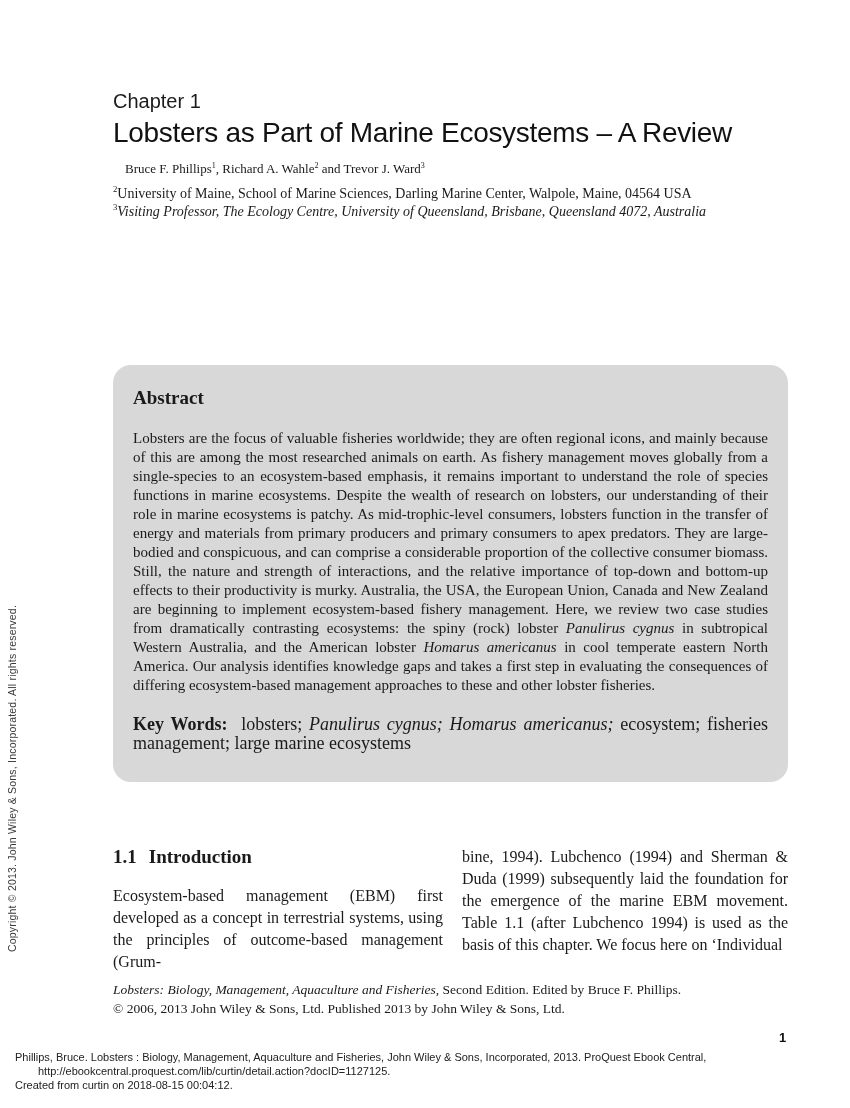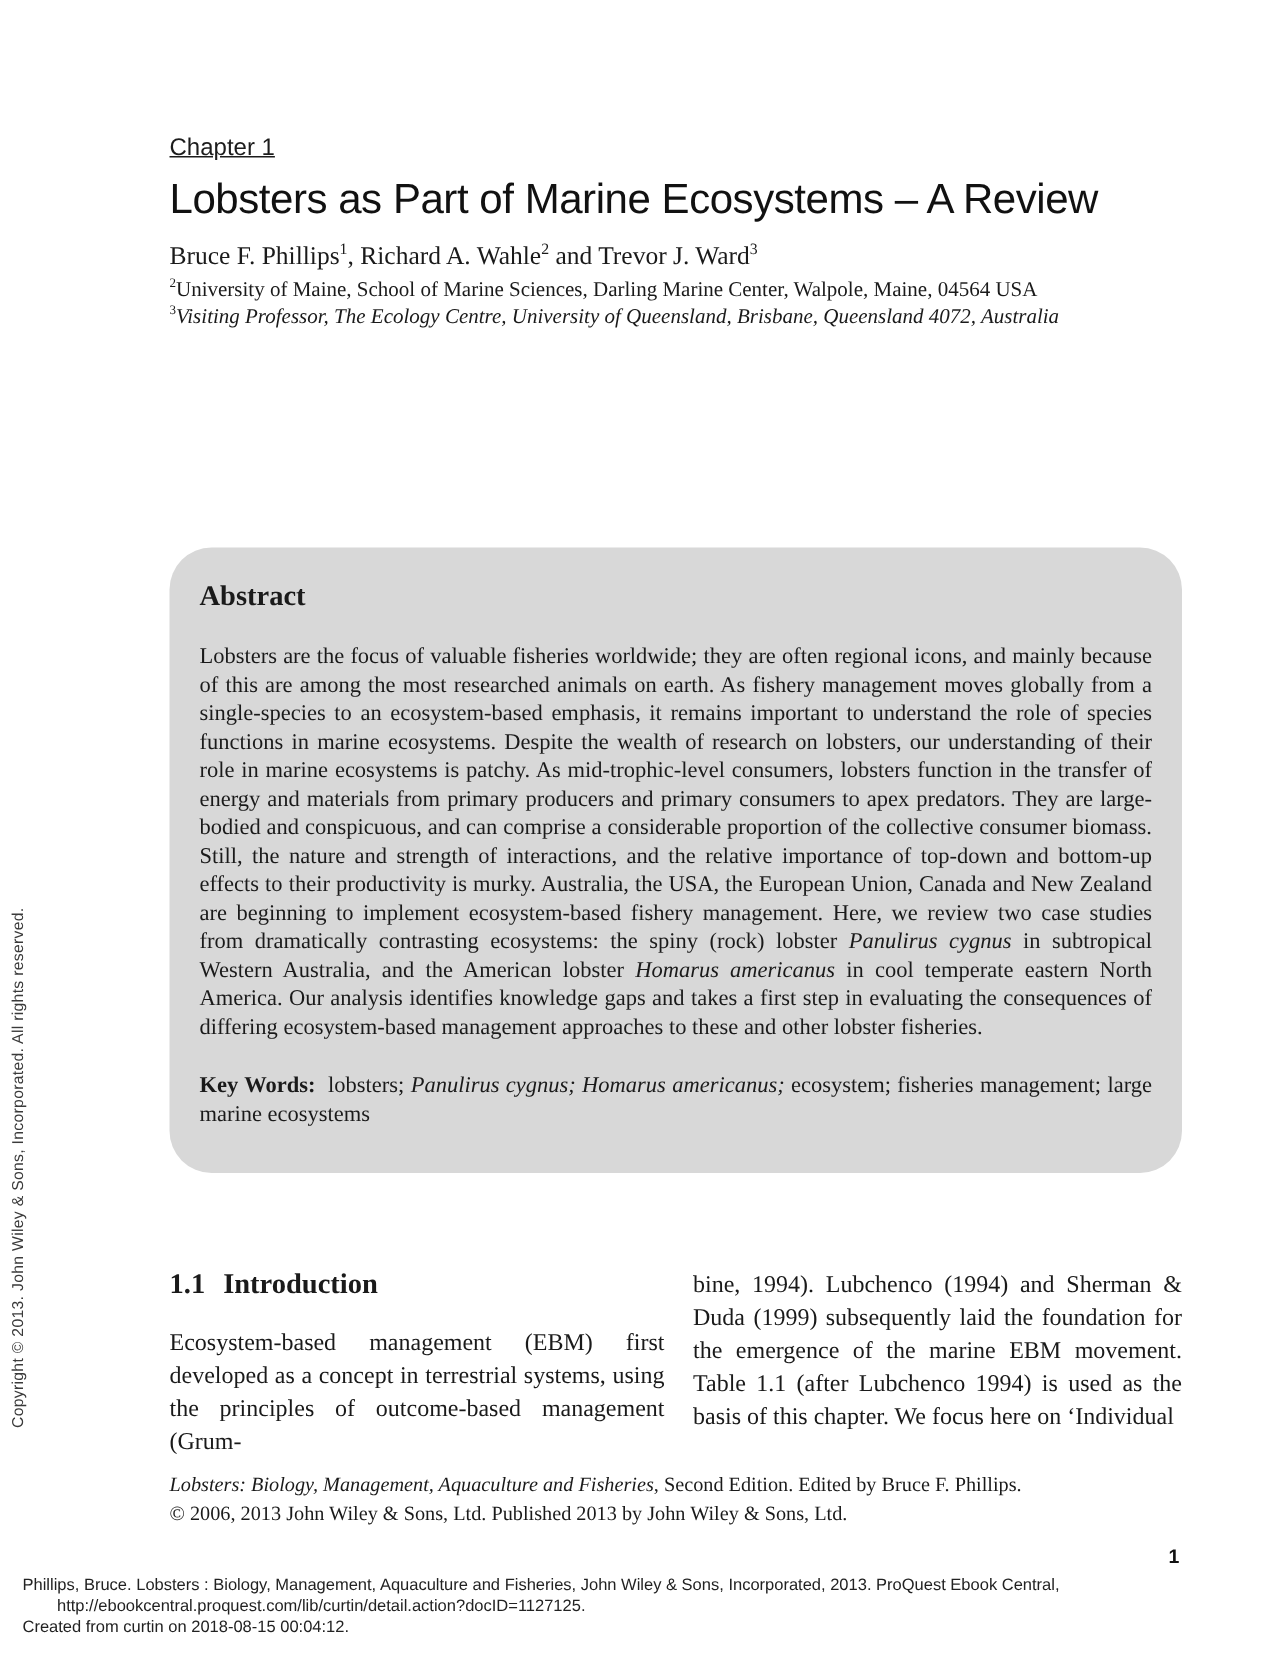--- a/index.html
+++ b/index.html
@@ -10,33 +10,33 @@
   }
   .page{position:absolute;inset:0;background:#ffffff;}
   
   .copyright-sidebar{
     position:absolute;left:6px;top:952px;transform-origin:0 0;transform:rotate(-90deg);
     font-family:"Liberation Sans", sans-serif;font-size:10.5px;color:#3a3a3a;white-space:nowrap;
     letter-spacing:.2px;
   }
   
   .main{position:absolute;left:113px;top:0;width:675px;}
-  .chapter-label{position:absolute;top:90px;left:0;font-family:"Liberation Sans",sans-serif;font-size:16px;color:#1c1c1c;text-decoration:underline;}
+  .chapter-label{position:absolute;top:90px;left:0;font-family:"Liberation Sans",sans-serif;font-size:20px;color:#1c1c1c;}
   .chapter-title{position:absolute;top:117px;left:0;width:675px;font-family:"Liberation Sans",sans-serif;font-weight:normal;font-size:28px;letter-spacing:-.3px;color:#111;white-space:nowrap;}
-  .authors{position:absolute;top:161px;left:0;font-size:17px;}
+  .authors{position:absolute;top:161px;left:12px;font-size:13px;}
   .affiliations{position:absolute;top:185px;left:0;font-size:14px;line-height:17.5px;}
   .affiliation{display:block;}
   
   .abstract-box{
     position:absolute;top:365px;left:0;width:675px;height:417px;box-sizing:border-box;
-    background:#d8d8d8;border-radius:28px;padding:20px 20px 0 20px;
+    background:#d8d8d8;border-radius:18px;padding:20px 20px 0 20px;
   }
   .abstract-heading{font-size:19px;font-weight:bold;margin:2px 0 20px 0;}
   .abstract-body{font-size:15px;line-height:19px;text-align:justify;}
-  .abstract-keywords{font-size:15px;line-height:19px;text-align:justify;margin-top:20px;}
+  .abstract-keywords{font-size:18px;line-height:19px;text-align:justify;margin-top:20px;}
   
   .intro{position:absolute;top:846px;left:0;width:675px;display:flex;gap:19px;}
   .col-left{width:330px;}
   .col-right{width:326px;}
   .section-heading{font-size:19px;font-weight:bold;margin:0 0 17px 0;}
   .section-heading .num{margin-right:12px;}
   .body-par{font-size:16px;line-height:22px;text-align:justify;margin:0;}
   
   .book-footnote{position:absolute;top:981px;left:0;width:675px;font-size:13.5px;line-height:18.5px;}
   .page-number{position:absolute;top:1030px;left:666px;font-family:"Liberation Sans",sans-serif;font-weight:bold;font-size:13px;color:#111;}

